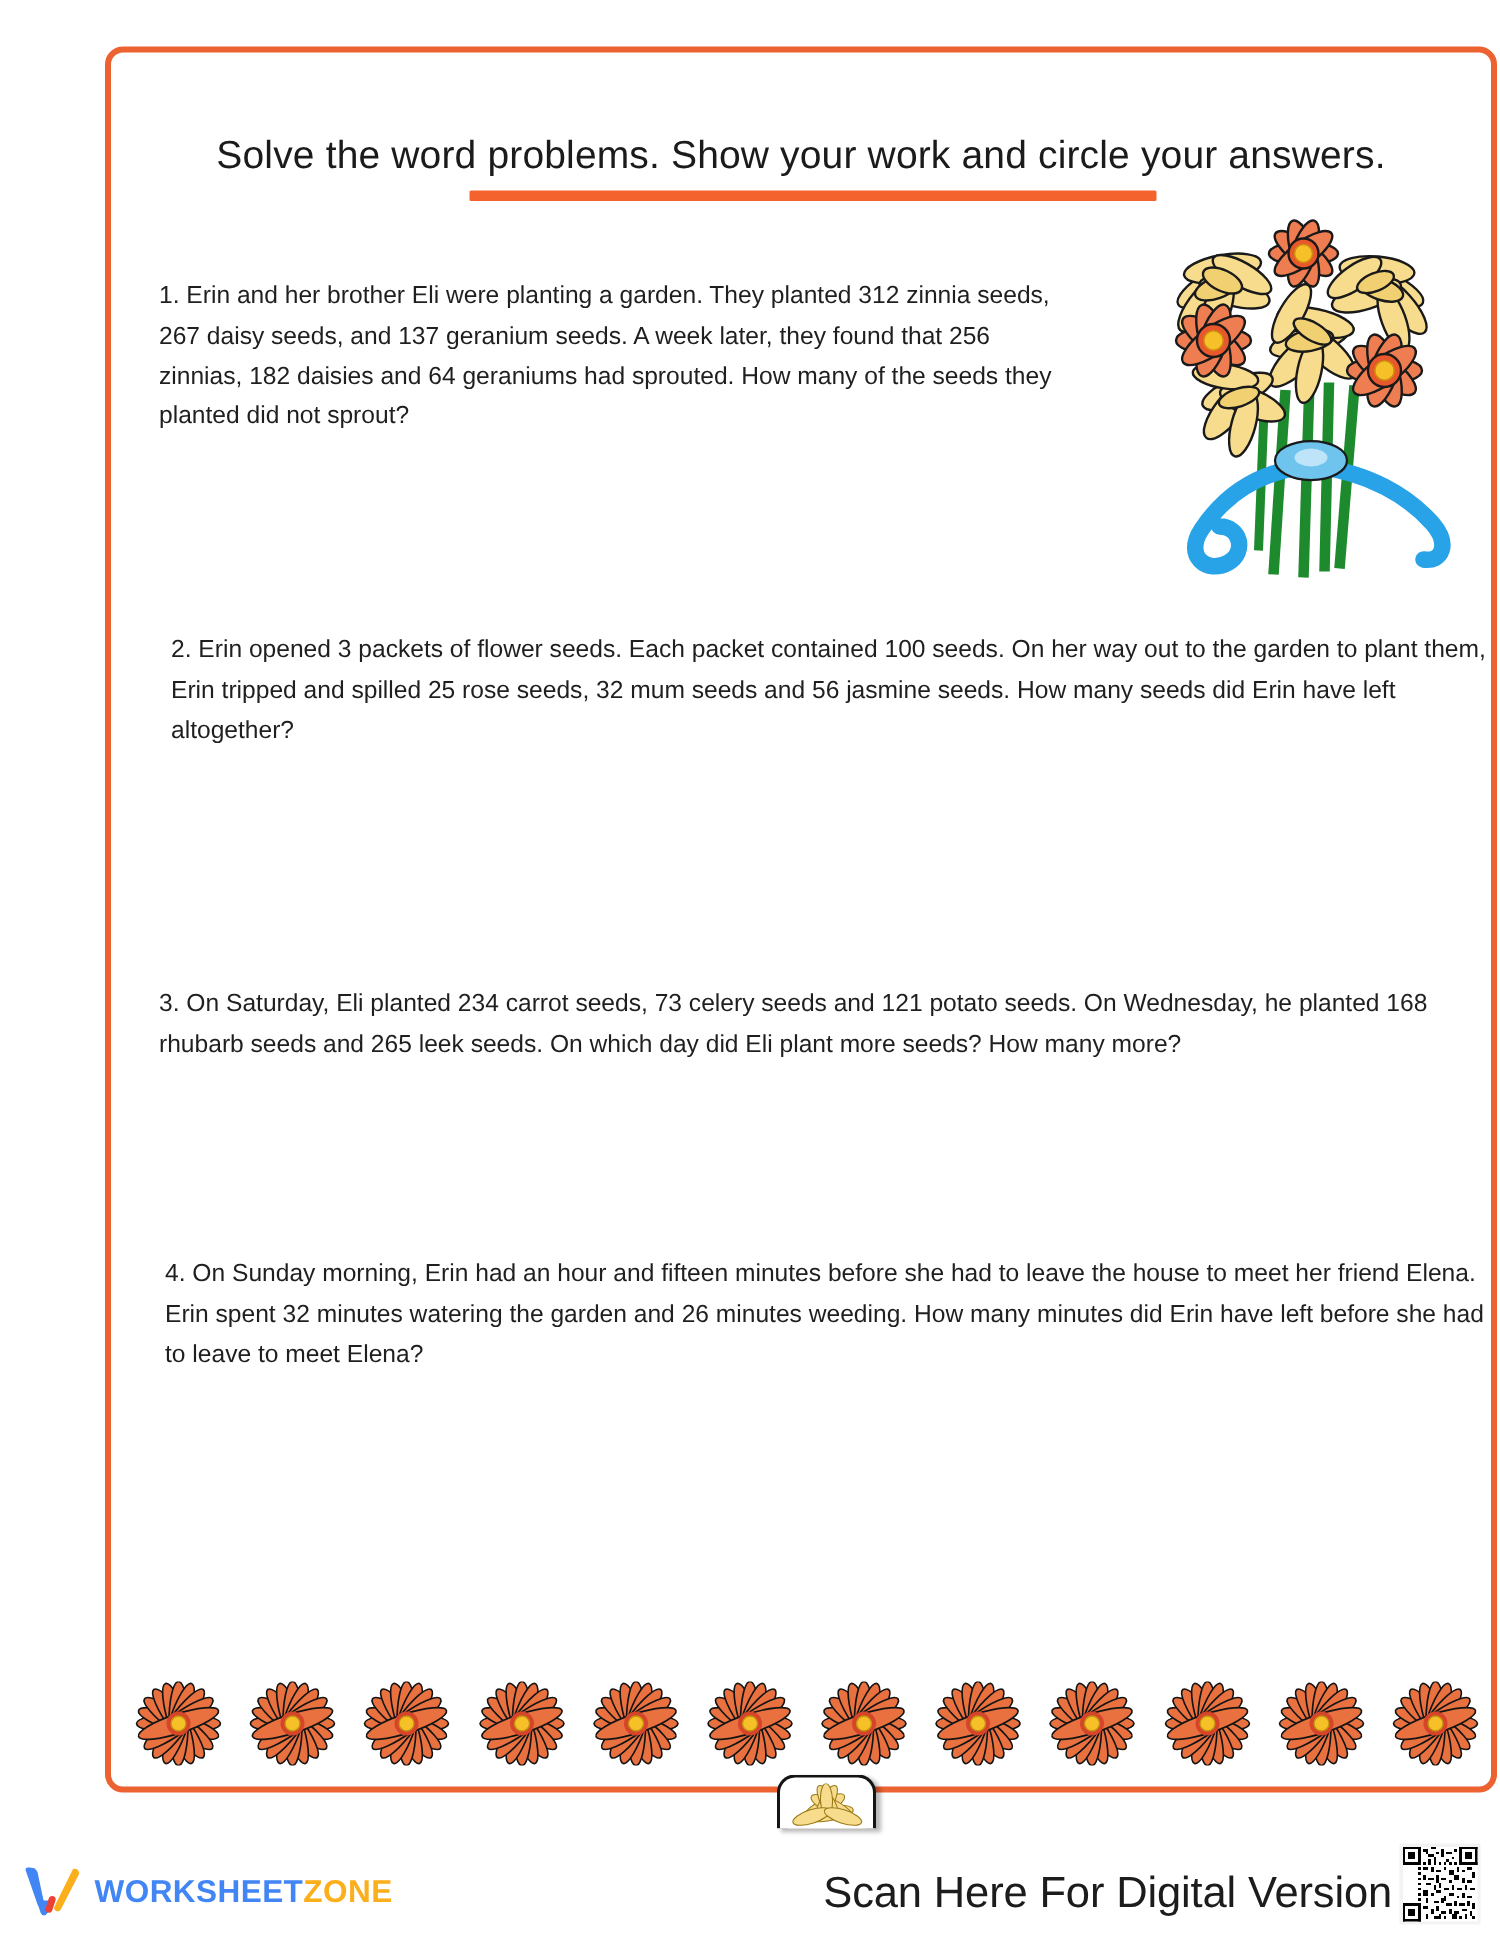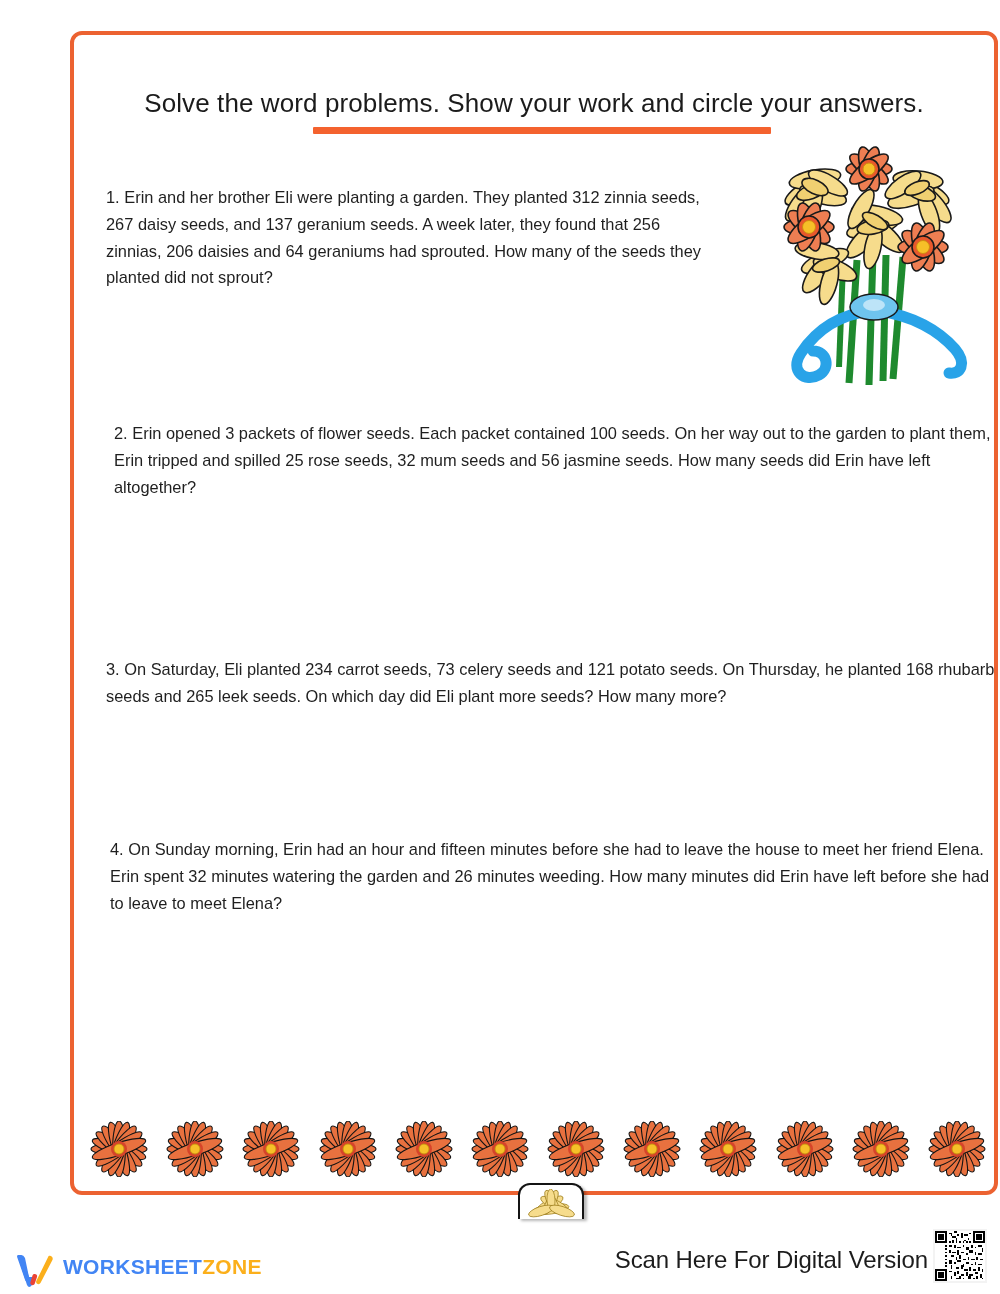--- a/index.html
+++ b/index.html
@@ -122,40 +122,40 @@
     position: absolute;
     left: 0;
     top: 1219px;
     width: 1000px;
     height: 75px;
   }
 
   #brand-logo {
     position: absolute;
     left: 14px;
-    top: 36px;
+    top: 26px;
     display: flex;
-    align-items: flex-start;
+    align-items: center;
     gap: 9px;
   }
   #brand-mark { width: 40px; height: 34px; display: block; }
   #brand-wordmark {
     font-size: 21px;
     font-weight: 700;
     letter-spacing: 0.3px;
     white-space: nowrap;
   }
   #brand-word-worksheet { color: #4285F4; }
   #brand-word-zone { color: #FBAF1B; }
 
   #scan-cta {
     position: absolute;
     right: 72px;
     top: 27px;
-    font-size: 24px;
+    font-size: 29px;
     font-weight: 400;
     color: #1c1c1c;
     white-space: nowrap;
     letter-spacing: -0.1px;
   }
 
   #qr-code {
     position: absolute;
     right: 13px;
     top: 10px;
@@ -286,31 +286,31 @@
           <path d="M124 176 C 160 180, 186 196, 202 214 C 214 228, 208 240, 196 238" stroke="#29A3E8" stroke-width="11" stroke-linecap="round"></path>
         </g>
         <ellipse cx="121" cy="172" rx="24" ry="13" fill="#6FC4EE" stroke="#1a1a1a" stroke-width="1.5"></ellipse>
         <ellipse cx="121" cy="170" rx="11" ry="6" fill="#BDE4F8" stroke="none"></ellipse>
       </g>
     </svg>
   </div>
 
   <p class="problem" id="problem-1">
     <span class="problem-number">1.</span>
-    <span>Erin and her brother Eli were planting a garden. They planted 312 zinnia seeds, 267 daisy seeds, and 137 geranium seeds. A week later, they found that 256 zinnias, 206 daisies and 64 geraniums had sprouted. How many of the seeds they planted did not sprout?</span>
+    <span>Erin and her brother Eli were planting a garden. They planted 312 zinnia seeds, 267 daisy seeds, and 137 geranium seeds. A week later, they found that 256 zinnias, 182 daisies and 64 geraniums had sprouted. How many of the seeds they planted did not sprout?</span>
   </p>
 
   <p class="problem" id="problem-2">
     <span class="problem-number">2.</span>
     <span>Erin opened 3 packets of flower seeds. Each packet contained 100 seeds. On her way out to the garden to plant them, Erin tripped and spilled 25 rose seeds, 32 mum seeds and 56 jasmine seeds. How many seeds did Erin have left altogether?</span>
   </p>
 
   <p class="problem" id="problem-3">
     <span class="problem-number">3.</span>
-    <span>On Saturday,  Eli planted 234 carrot seeds, 73 celery seeds and 121 potato seeds. On Thursday, he planted 168 rhubarb seeds and 265 leek seeds. On which day did Eli plant more seeds? How many more?</span>
+    <span>On Saturday,  Eli planted 234 carrot seeds, 73 celery seeds and 121 potato seeds. On Wednesday, he planted 168 rhubarb seeds and 265 leek seeds. On which day did Eli plant more seeds? How many more?</span>
   </p>
 
   <p class="problem" id="problem-4">
     <span class="problem-number">4.</span>
     <span>On Sunday morning, Erin had an hour and fifteen minutes before she had to leave the house to meet her friend Elena. Erin spent 32 minutes watering the garden and 26 minutes weeding. How many minutes did Erin have left before she had to leave to meet Elena?</span>
   </p>
 
   <div id="flower-border">
       <svg viewBox="0 0 62 56" class="border-flower">
         <g stroke="#141414" stroke-width="1.1" fill="#E8713F">

